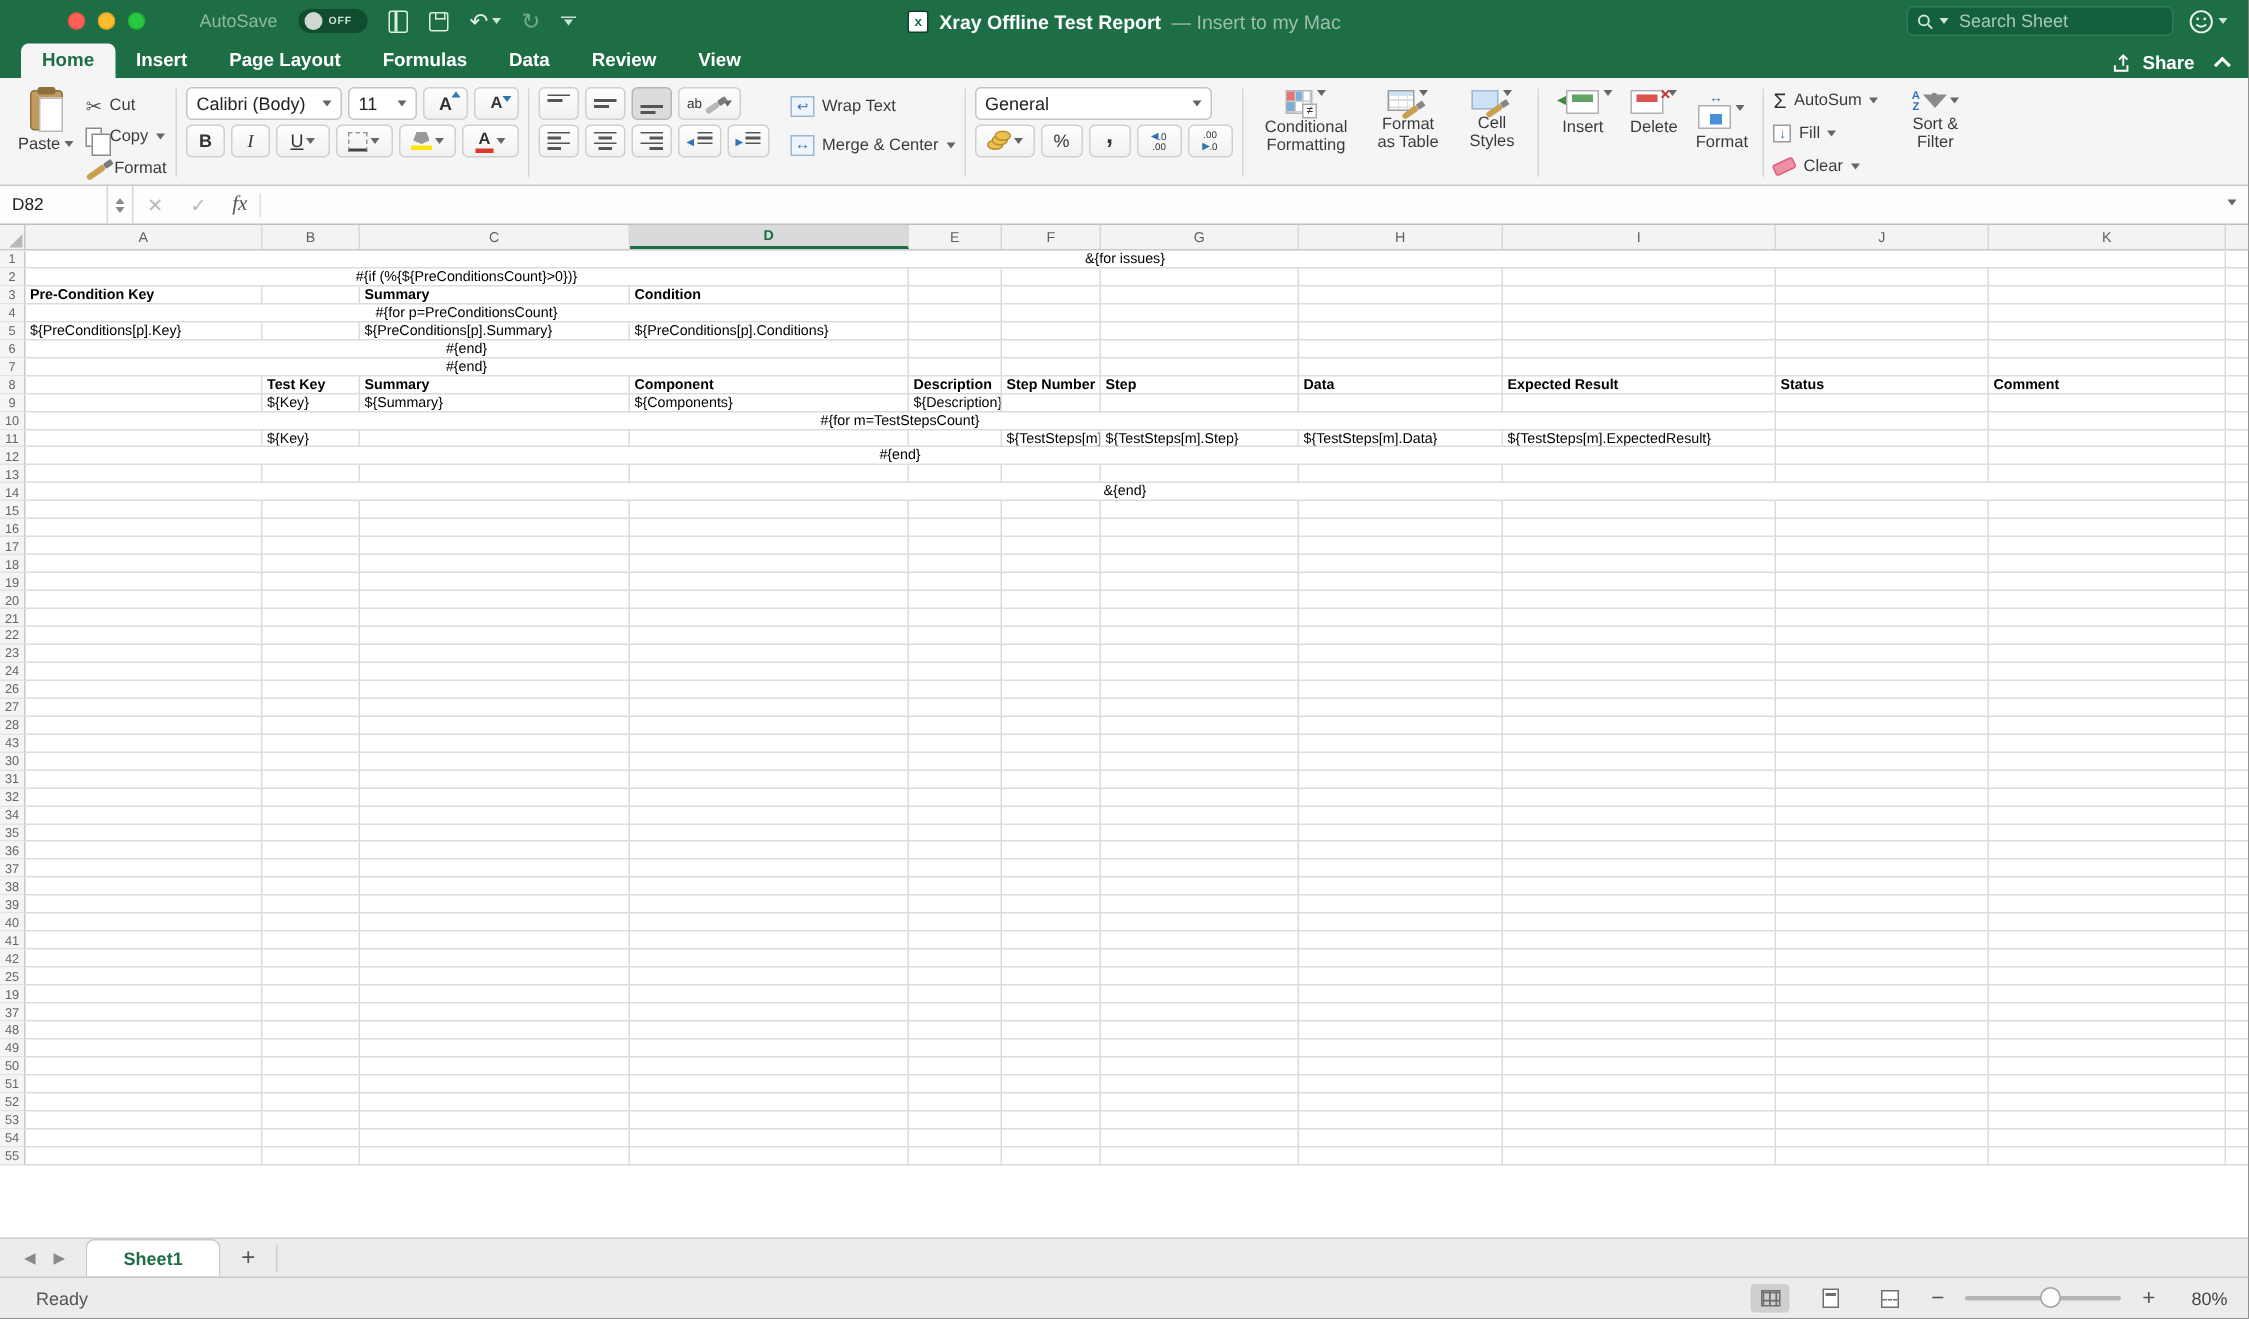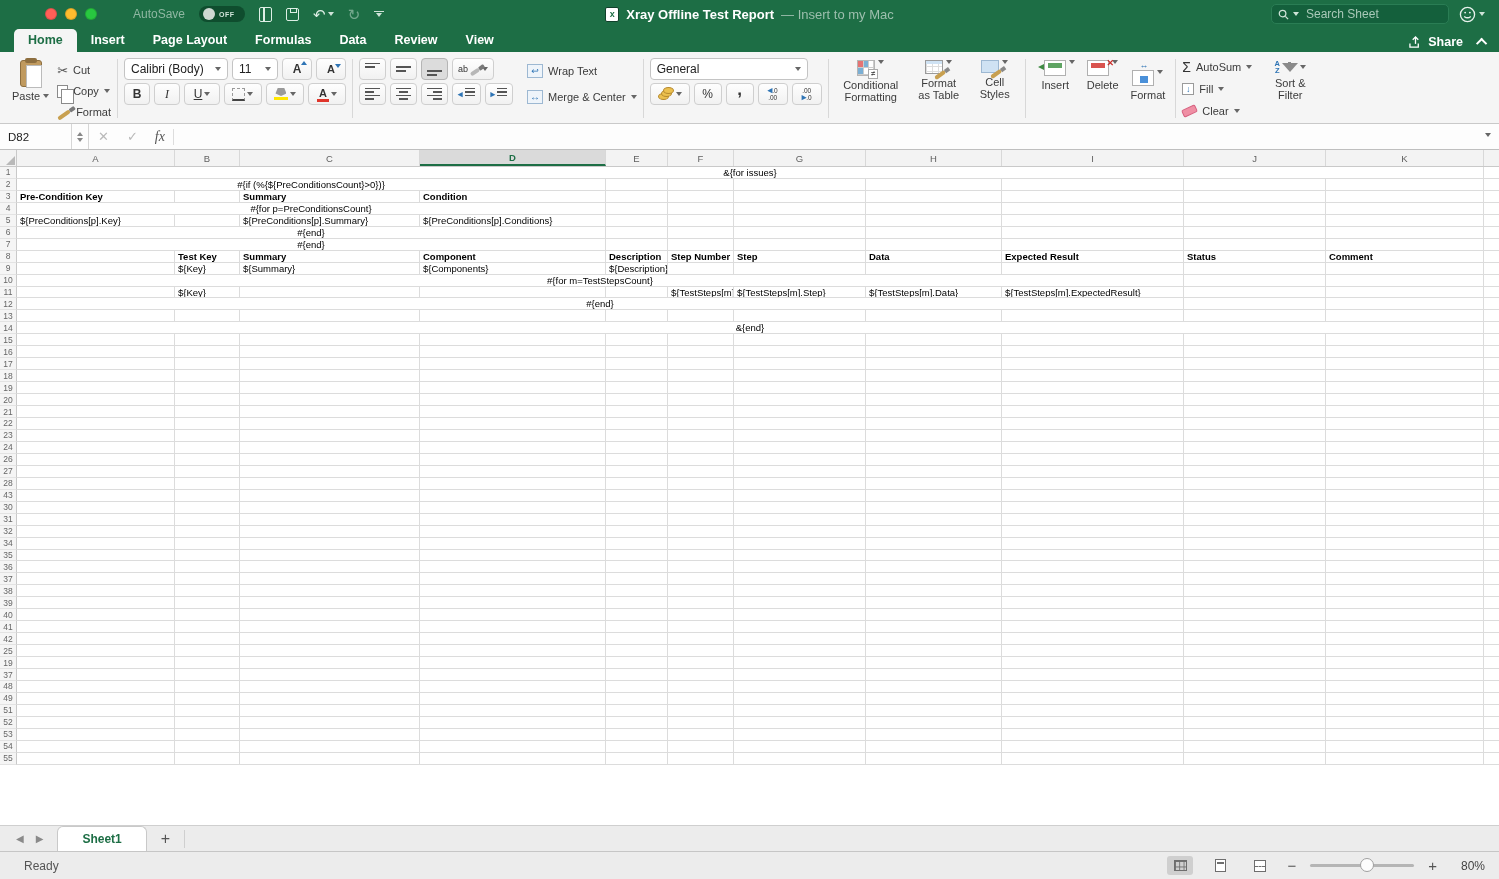--- a/index.html
+++ b/index.html
@@ -1185,20 +1185,35 @@
           <div class="cell" style="width: 62px;"></div>
           <div class="cell" style="width: 66px;"></div>
           <div class="cell" style="width: 132px;"></div>
           <div class="cell" style="width: 136px;"></div>
           <div class="cell" style="width: 182px;"></div>
           <div class="cell" style="width: 142px;"></div>
           <div class="cell" style="width: 158px;"></div>
           <div class="cell partial" style="width: 15px;"></div>
         </div>
         <div class="grow">
+          <div class="rn">50</div>
+          <div class="cell" style="width: 158px;"></div>
+          <div class="cell" style="width: 65px;"></div>
+          <div class="cell" style="width: 180px;"></div>
+          <div class="cell" style="width: 186px;"></div>
+          <div class="cell" style="width: 62px;"></div>
+          <div class="cell" style="width: 66px;"></div>
+          <div class="cell" style="width: 132px;"></div>
+          <div class="cell" style="width: 136px;"></div>
+          <div class="cell" style="width: 182px;"></div>
+          <div class="cell" style="width: 142px;"></div>
+          <div class="cell" style="width: 158px;"></div>
+          <div class="cell partial" style="width: 15px;"></div>
+        </div>
+        <div class="grow">
           <div class="rn">51</div>
           <div class="cell" style="width: 158px;"></div>
           <div class="cell" style="width: 65px;"></div>
           <div class="cell" style="width: 180px;"></div>
           <div class="cell" style="width: 186px;"></div>
           <div class="cell" style="width: 62px;"></div>
           <div class="cell" style="width: 66px;"></div>
           <div class="cell" style="width: 132px;"></div>
           <div class="cell" style="width: 136px;"></div>
           <div class="cell" style="width: 182px;"></div>

